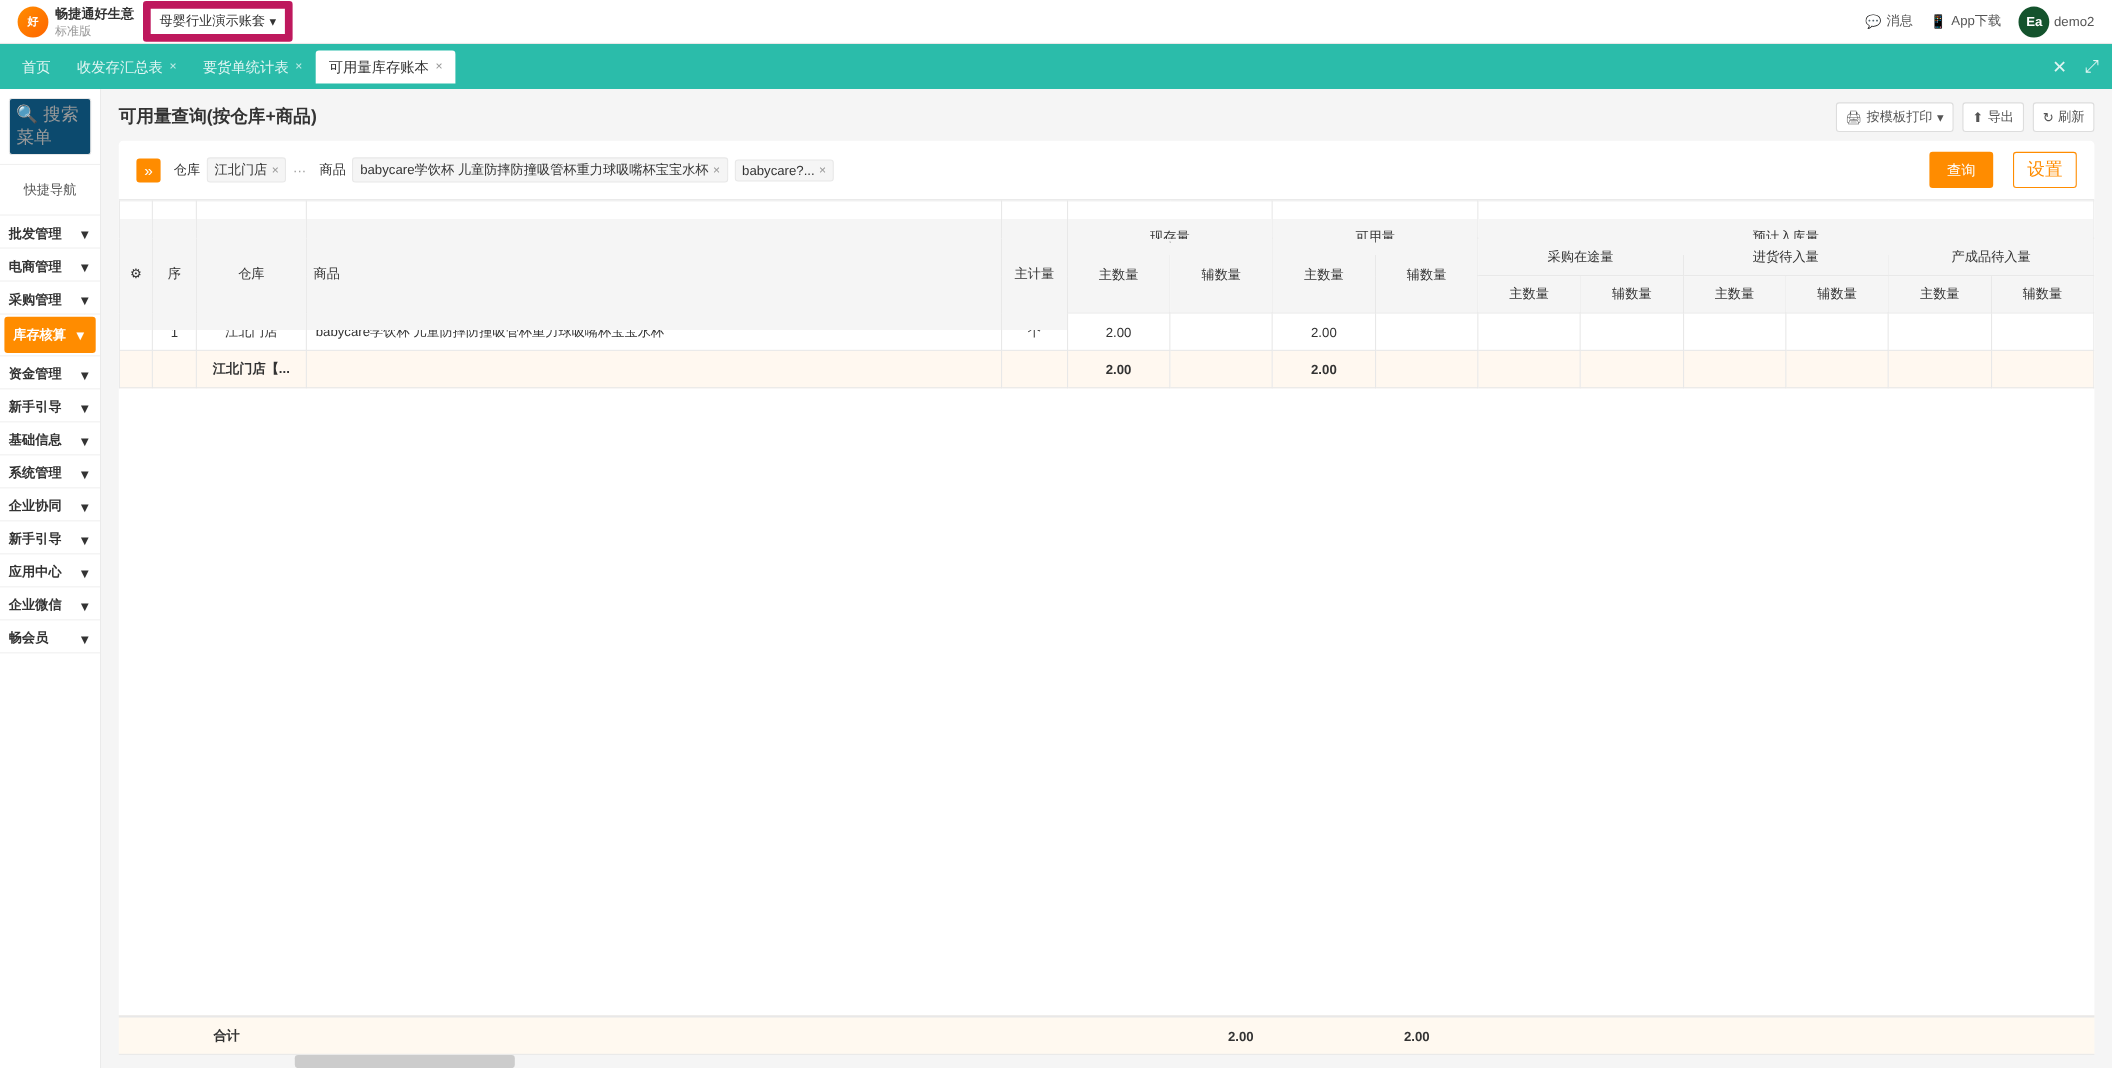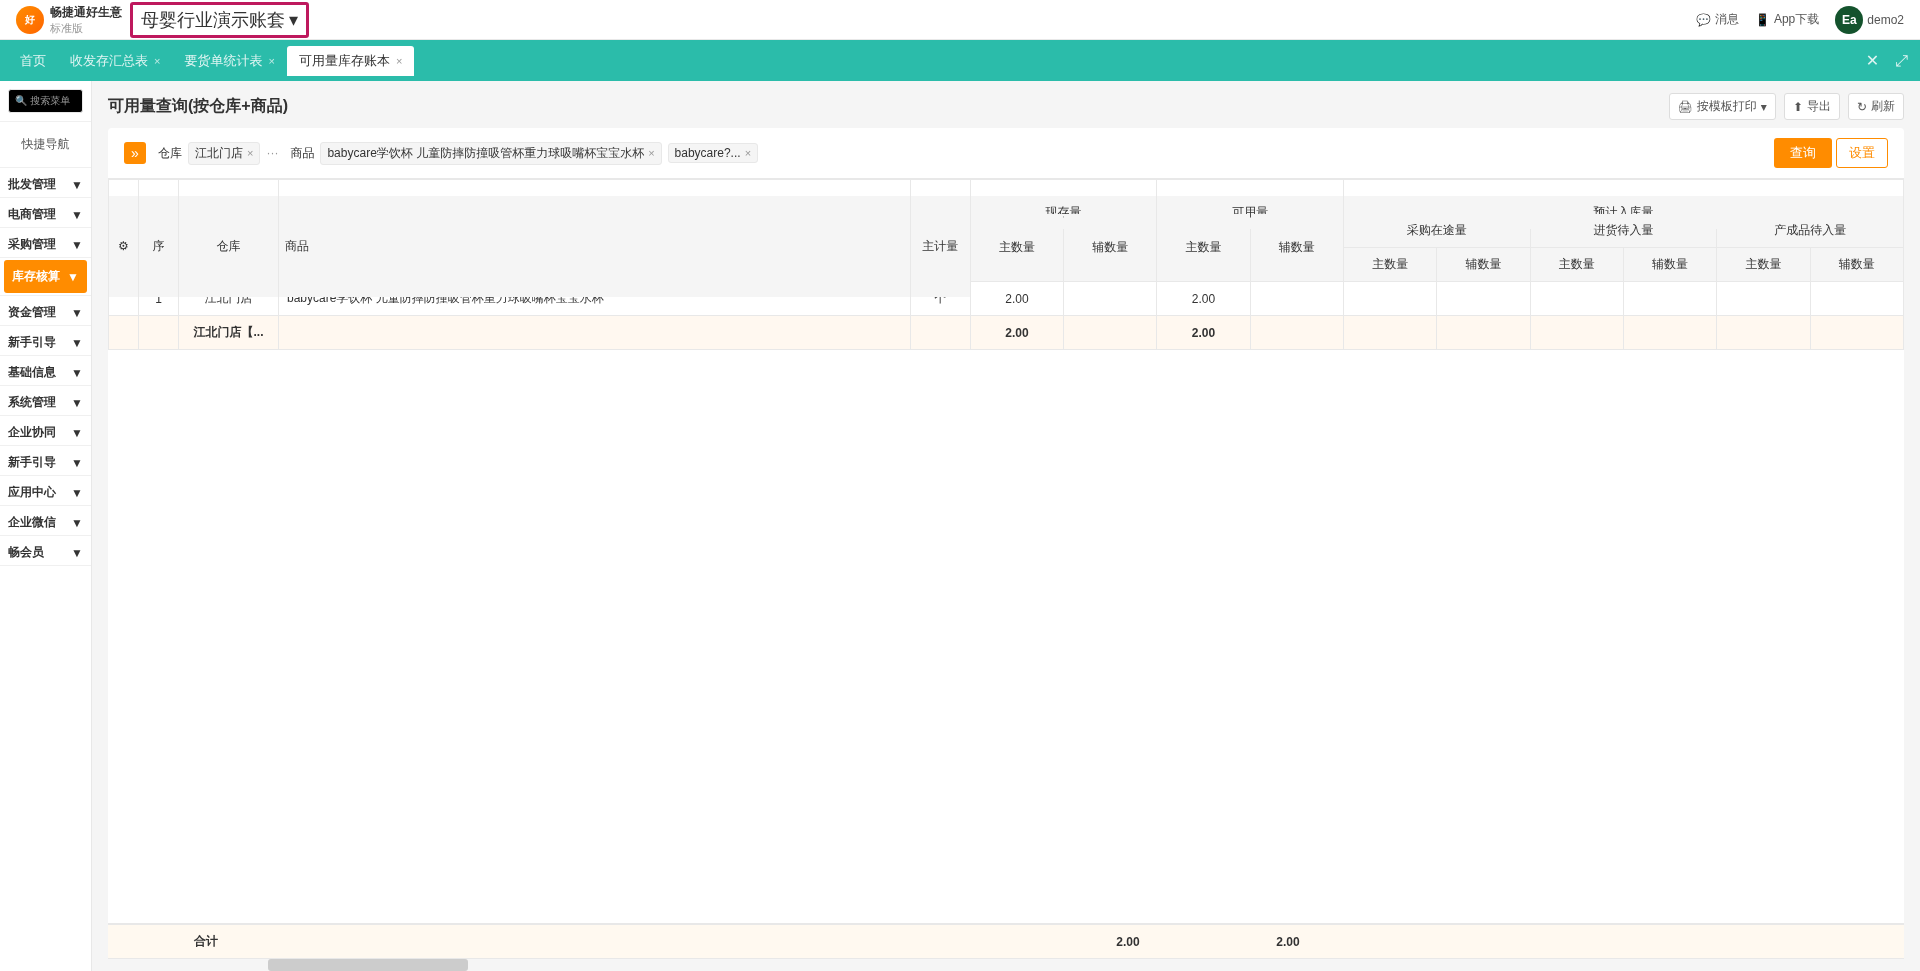--- a/index.html
+++ b/index.html
@@ -14,21 +14,21 @@
       justify-content: space-between;
       padding: 0 16px;
       border-bottom: 1px solid #e8e8e8;
       flex-shrink: 0;
     }
     .top-bar-left { display: flex; align-items: center; gap: 8px; }
     .logo-area { display: flex; align-items: center; gap: 6px; }
     .logo-icon { width: 28px; height: 28px; background: linear-gradient(135deg, #ff8c00, #ff6600); border-radius: 50%; display: flex; align-items: center; justify-content: center; color: white; font-size: 10px; font-weight: bold; }
     .logo-text { font-size: 12px; color: #333; font-weight: bold; }
     .logo-sub { font-size: 11px; color: #999; }
-    .top-bar-selector { display: flex; align-items: center; gap: 4px; border: 3px solid #be185d; padding: 3px 8px; border-radius: 3px; font-size: 18px; color: #333; cursor: pointer; }
+    .top-bar-selector { display: flex; align-items: center; gap: 4px; border: 7px solid #be185d; padding: 3px 8px; border-radius: 3px; font-size: 12px; color: #333; cursor: pointer; }
     .top-bar-right { display: flex; align-items: center; gap: 16px; }
     .top-bar-action { display: flex; align-items: center; gap: 4px; font-size: 12px; color: #555; cursor: pointer; }
     .user-avatar { width: 28px; height: 28px; border-radius: 50%; background: #14532d; display: flex; align-items: center; justify-content: center; color: white; font-size: 12px; font-weight: bold; }
 
     
     .tab-bar {
       background: #2bbcaa;
       height: 41px;
       display: flex;
       align-items: center;
@@ -76,25 +76,25 @@
       flex-direction: column;
       flex-shrink: 0;
       overflow-y: auto;
     }
     .sidebar-search {
       padding: 8px;
       border-bottom: 1px solid #f0f0f0;
     }
     .sidebar-search-btn {
       width: 100%;
-      background: #000000;
+      background: #0c4a6e;
       border: 1px solid #e8e8e8;
       border-radius: 3px;
       padding: 4px 6px;
-      font-size: 10px;
+      font-size: 16px;
       color: #999;
       cursor: pointer;
       text-align: left;
     }
     .sidebar-nav {
       padding: 8px 0;
       border-bottom: 1px solid #f0f0f0;
     }
     .sidebar-nav-item {
       padding: 6px 8px;
@@ -199,37 +199,37 @@
       gap: 4px;
       background: #f5f5f5;
       border: 1px solid #e8e8e8;
       border-radius: 3px;
       padding: 2px 6px;
       font-size: 12px;
       color: #333;
     }
     .filter-tag-close { cursor: pointer; color: #999; font-size: 11px; }
     .filter-ellipsis { color: #999; cursor: pointer; }
-    .filter-actions { margin-left: auto; display: flex; gap: 4px; }
+    .filter-actions { margin-left: auto; display: flex; gap: 18px; }
     .btn-query {
       background: #ff8c00;
       color: white;
       border: none;
       border-radius: 3px;
       padding: 5px 16px;
       font-size: 13px;
       cursor: pointer;
     }
     .btn-setting {
       background: #fff;
       color: #ff8c00;
       border: 1px solid #ff8c00;
       border-radius: 3px;
       padding: 5px 12px;
-      font-size: 13px;
+      font-size: 16px;
       cursor: pointer;
     }
 
     
     .table-container {
       flex: 1;
       overflow: auto;
       margin: 0 16px;
       background: #fff;
     }

